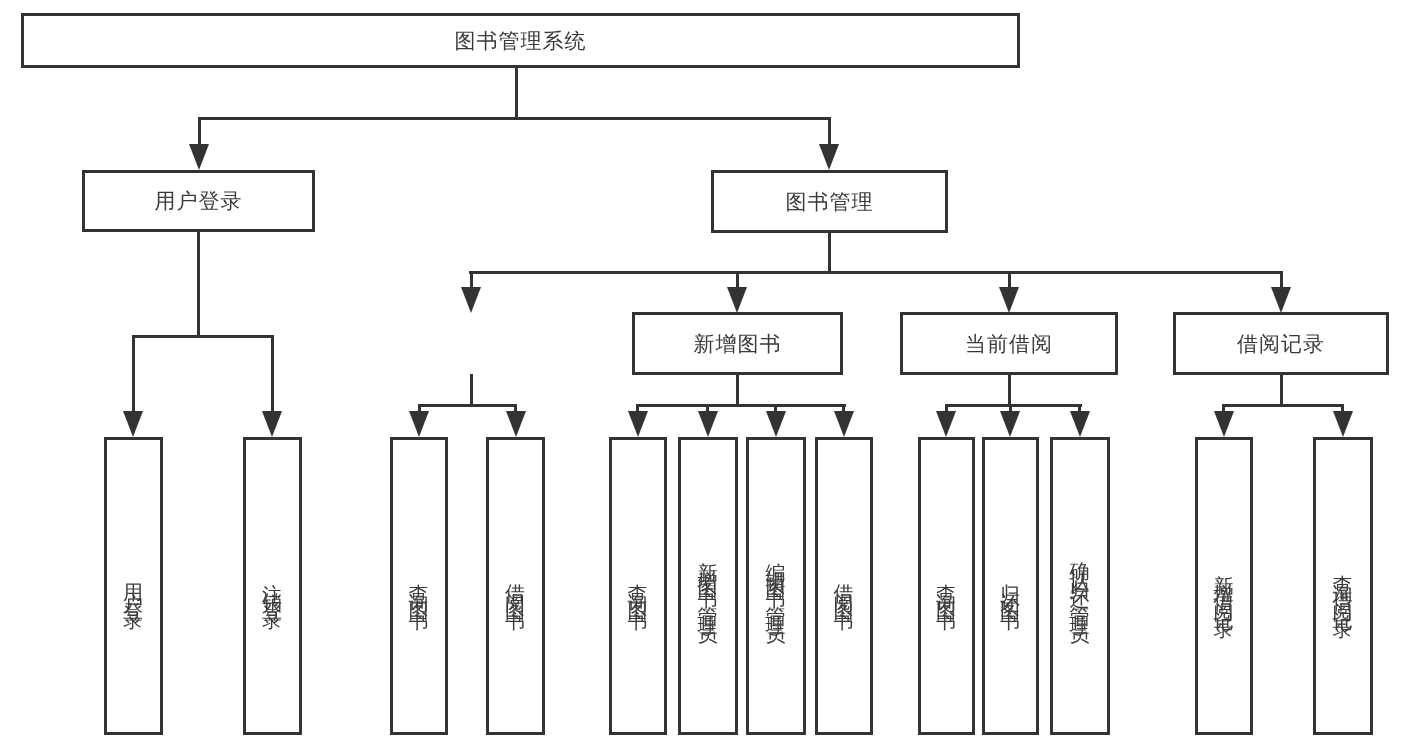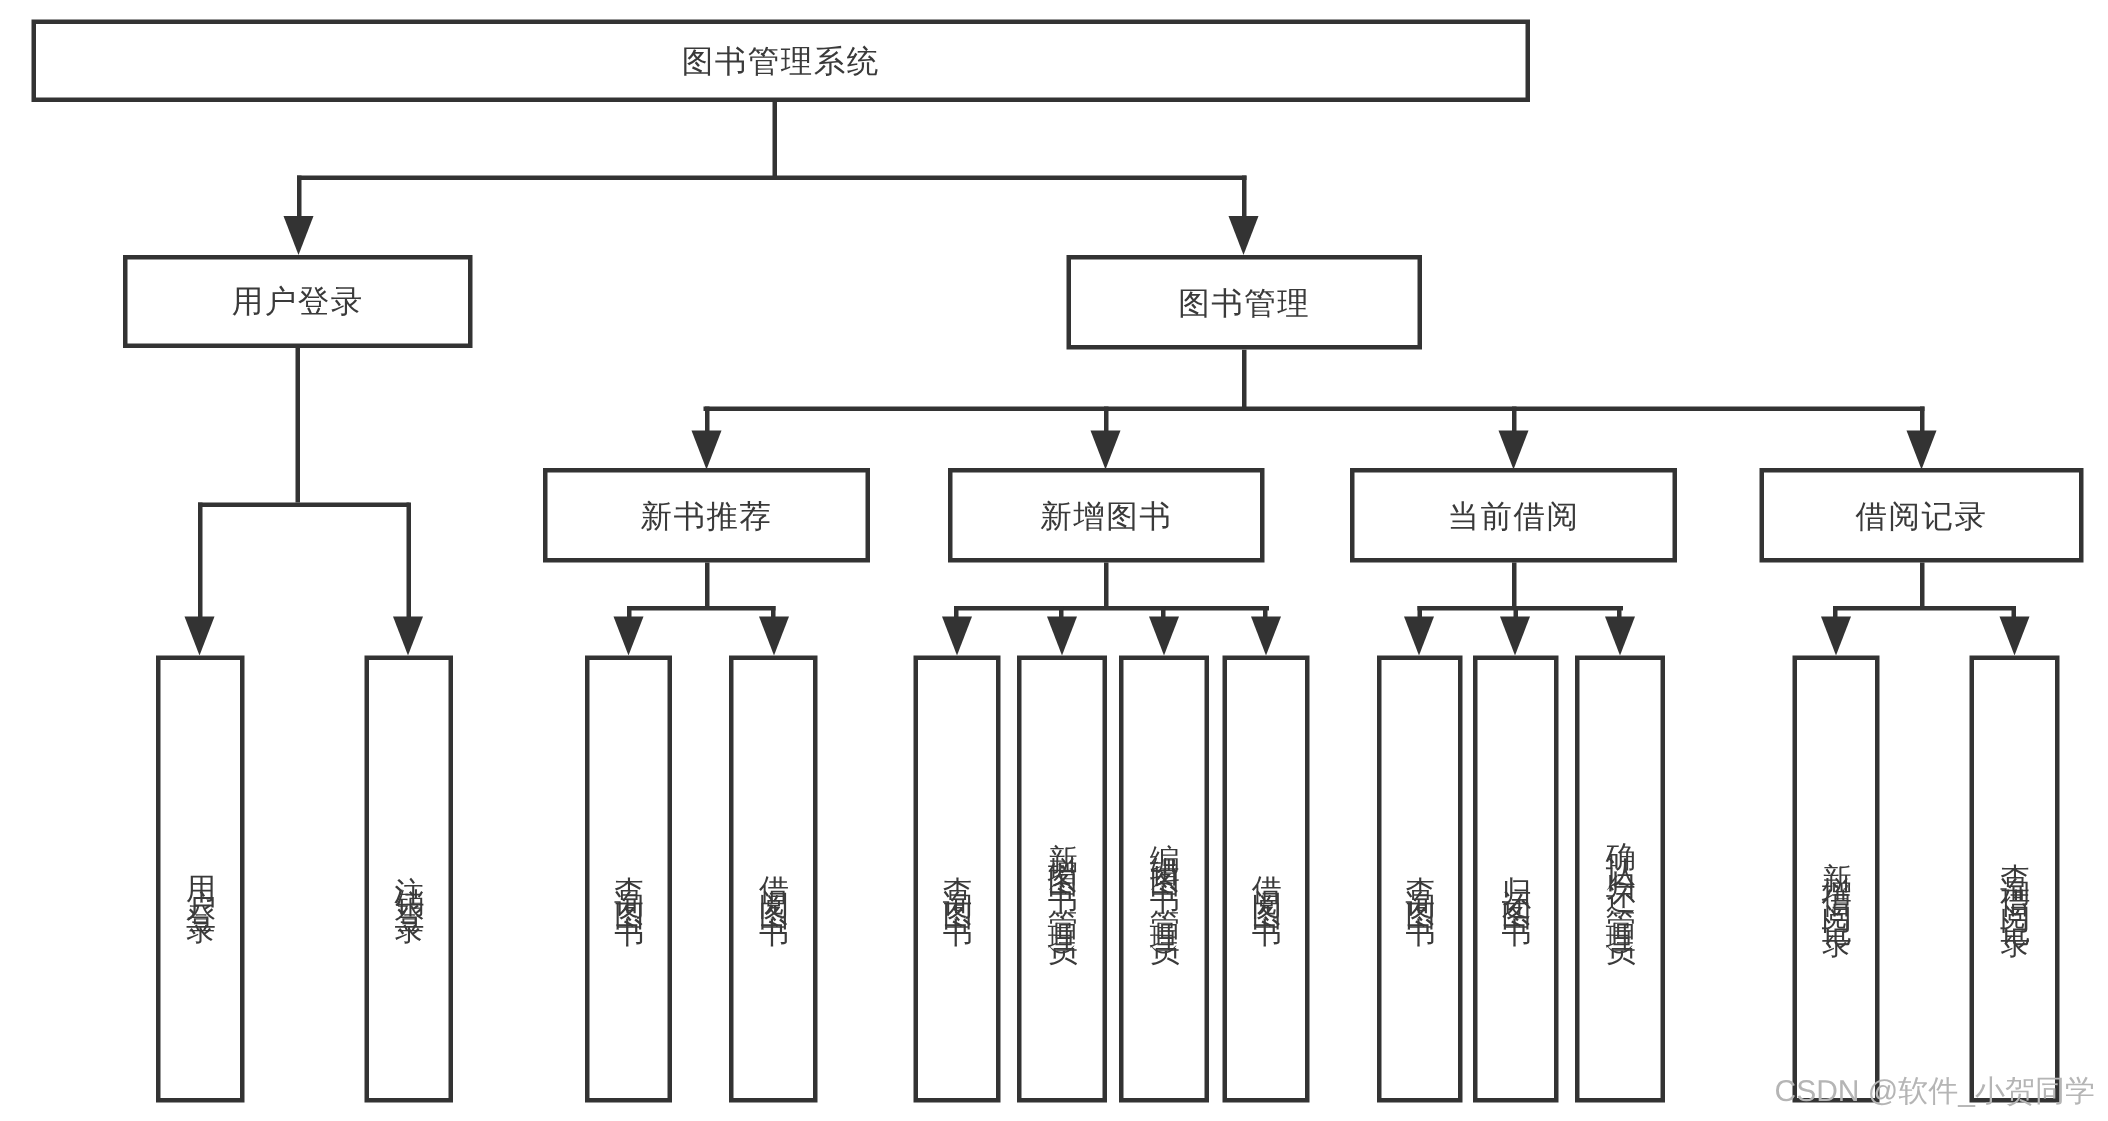--- a/index.html
+++ b/index.html
@@ -81,21 +81,20 @@
   <div class="hl" style="left:469px;top:271px;width:814px"></div>
   <div class="vl" style="left:470px;top:271px;height:18px"></div>
   <div class="arw" style="left:461px;top:287px"></div>
   <div class="vl" style="left:736px;top:271px;height:18px"></div>
   <div class="arw" style="left:727px;top:287px"></div>
   <div class="vl" style="left:1008px;top:271px;height:18px"></div>
   <div class="arw" style="left:999px;top:287px"></div>
   <div class="vl" style="left:1280px;top:271px;height:18px"></div>
   <div class="arw" style="left:1271px;top:287px"></div>
 
-  <div class="hbox" style="left:362px;top:312px;width:218px;height:63px">新书推荐</div>
   <div class="hbox" style="left:632px;top:312px;width:211px;height:63px">新增图书</div>
   <div class="hbox" style="left:1173px;top:312px;width:216px;height:63px">借阅记录</div>
   <div class="hbox" style="left:900px;top:312px;width:218px;height:63px">当前借阅</div>
 
   <div class="vl" style="left:470px;top:374px;height:32px"></div>
   <div class="hl" style="left:418px;top:404px;width:99px"></div>
   <div class="vl" style="left:418px;top:404px;height:10px"></div>
   <div class="arw" style="left:409px;top:411px"></div>
   <div class="vl" style="left:514px;top:404px;height:10px"></div>
   <div class="arw" style="left:506px;top:411px"></div>
@@ -164,15 +163,14 @@
     <span class="vtext">确认归还（管理员）</span>
   </div>
 
   <div class="vbox" style="left:1195px;top:437px;width:58px;height:298px">
     <span class="vtext">新增借阅记录</span>
   </div>
   <div class="vbox" style="left:1313px;top:437px;width:60px;height:298px">
     <span class="vtext">查询借阅记录</span>
   </div>
 
-  <div id="watermark">CSDN @软件_小贺同学</div>
 
 </div>
 
 </body></html>

